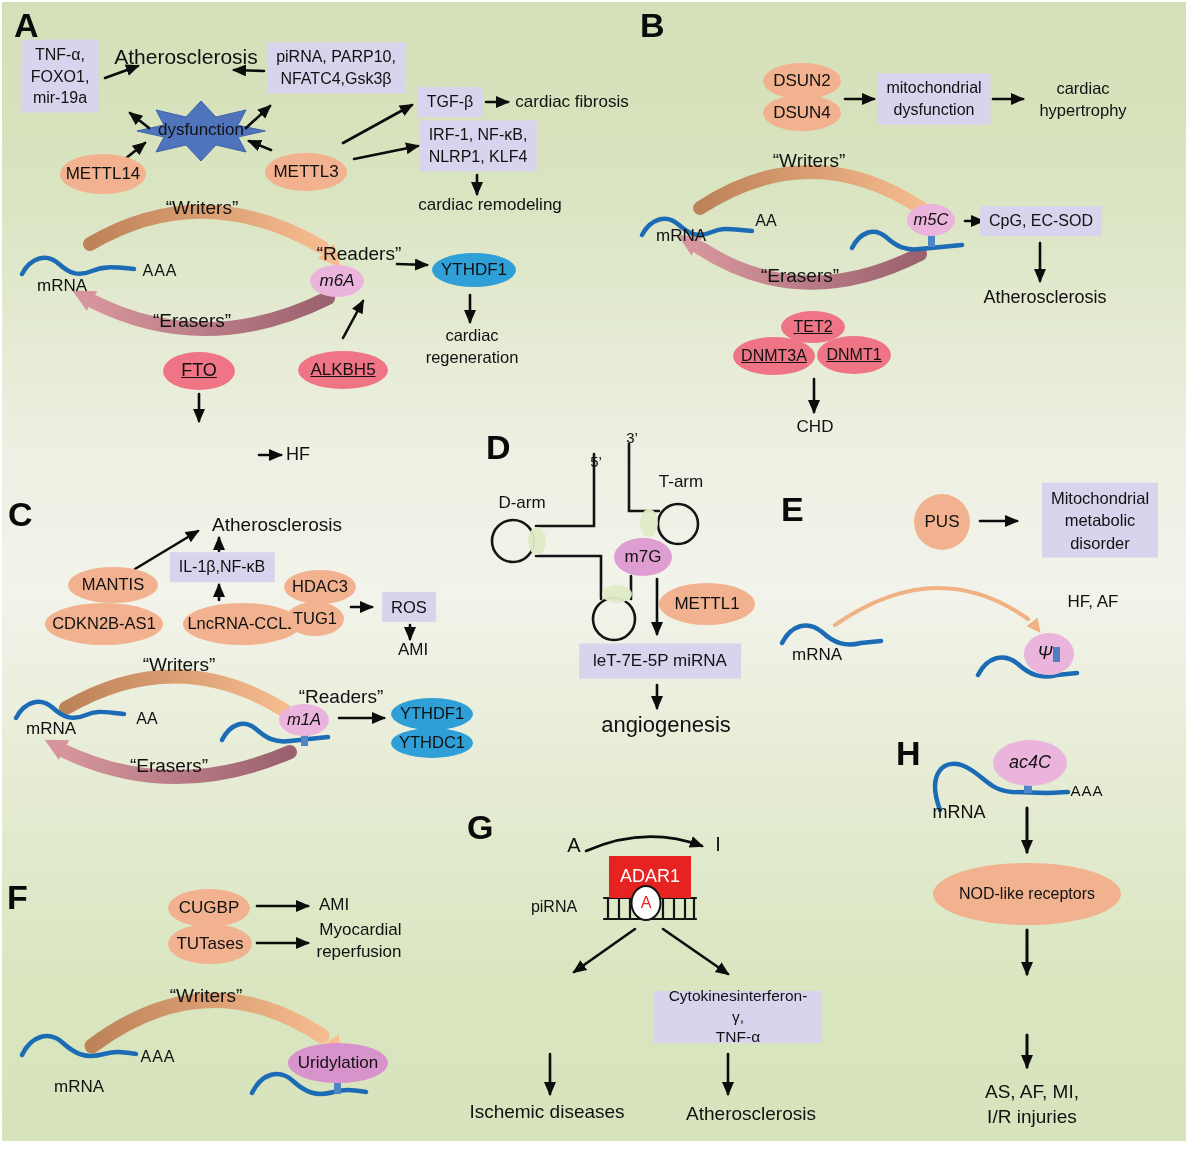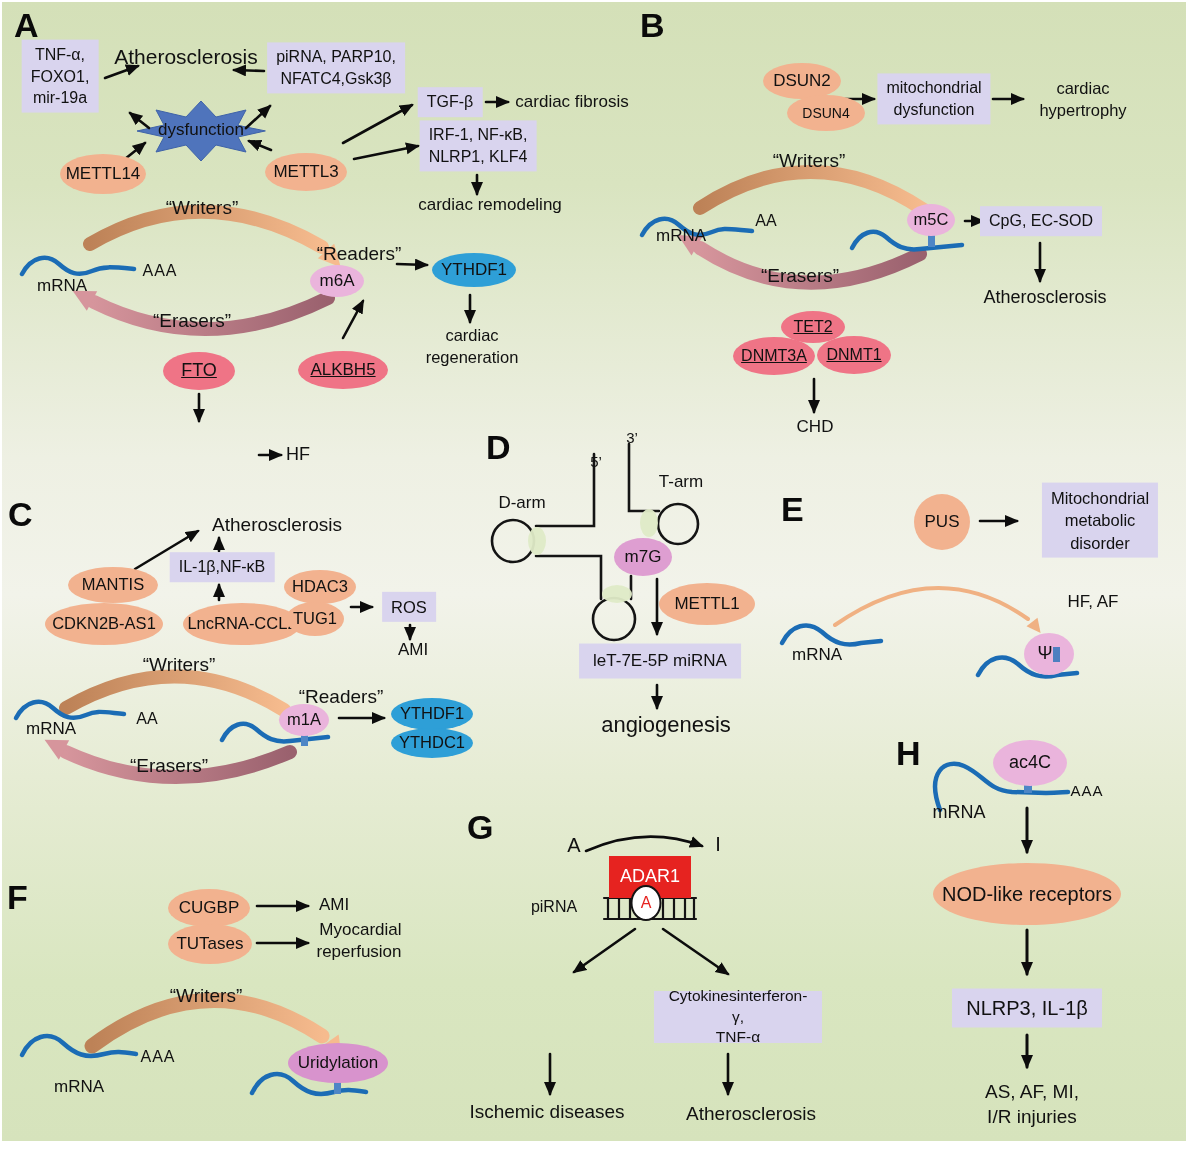--- a/index.html
+++ b/index.html
@@ -7,21 +7,21 @@
          font-family:"Liberation Sans","DejaVu Sans",sans-serif;color:#111;}
   .canvas{position:absolute;left:2px;top:2px;width:1184px;height:1139px;
     background:linear-gradient(180deg,#d4e0b8 0%,#d9e4c0 16%,#eef0e3 40%,#f2f3ea 52%,#e6ecd4 68%,#d9e6c0 86%,#d6e3bc 100%);}
   svg{position:absolute;left:0;top:0;}
   .c{position:absolute;transform:translate(-50%,-50%);text-align:center;white-space:pre-line;line-height:1.32;}
   .box{background:#d9d4ee;padding:4px 9px;line-height:1.35;}
   .ell{display:flex;align-items:center;justify-content:center;border-radius:50%;}
   .plabel{position:absolute;font-size:34px;font-weight:bold;color:#0a0a0a;line-height:1;}
   .orange{background:#f2b28f;}
   .red{background:#ef7486;text-decoration:underline;}
-  .pink{background:#eab4dc;}
+  .pink{background:#eab4dc;font-style:italic;}
   .blue{background:#2e9fd7;}
 </style>
 </head>
 <body>
 
 <div class="stage">
 <div class="canvas">
 
 <svg width="1200" height="1153" viewBox="0 0 1200 1153">
   <defs>
@@ -223,21 +223,21 @@
 <div class="c" style="left:158px;top:269px;font-size:16px;letter-spacing:1px">AAA</div>
 <div class="c ell pink" style="left:335px;top:279px;width:54px;height:32px;font-size:17px">m6A</div>
 <div class="c ell blue" style="left:472px;top:268px;width:84px;height:34px;font-size:17px">YTHDF1</div>
 <div class="c" style="left:470px;top:345px;font-size:16.5px">cardiac
 regeneration</div>
 <div class="c ell red" style="left:197px;top:369px;width:72px;height:38px;font-size:18px">FTO</div>
 <div class="c ell red" style="left:341px;top:368px;width:90px;height:38px;font-size:17px">ALKBH5</div>
 <div class="c" style="left:296px;top:453px;font-size:18px">HF</div>
 
 <div class="c ell orange" style="left:800px;top:79px;width:78px;height:36px;font-size:17px">DSUN2</div>
-<div class="c ell orange" style="left:824px;top:111px;width:78px;height:36px;font-size:14px">DSUN4</div>
+<div class="c ell orange" style="left:800px;top:111px;width:78px;height:36px;font-size:17px">DSUN4</div>
 <div class="c box" style="left:932px;top:97px;font-size:16px">mitochondrial
 dysfunction</div>
 <div class="c" style="left:1081px;top:98px;font-size:16.5px">cardiac
 hypertrophy</div>
 <div class="c" style="left:807px;top:159px;font-size:19px">“Writers”</div>
 <div class="c" style="left:679px;top:234px;font-size:17px">mRNA</div>
 <div class="c" style="left:764px;top:219px;font-size:16px">AA</div>
 <div class="c ell pink" style="left:929px;top:218px;width:48px;height:32px;font-size:16.5px">m5C</div>
 <div class="c box" style="left:1039px;top:219px;font-size:16px">CpG, EC-SOD</div>
 <div class="c" style="left:1043px;top:296px;font-size:18px">Atherosclerosis</div>
@@ -298,19 +298,18 @@
 <div class="c" style="left:552px;top:905px;font-size:16px">piRNA</div>
 <div class="c" style="left:644px;top:901px;width:27px;height:32px;background:#ffffff;border:2px solid #141414;border-radius:50%;color:#e62320;font-size:16px;display:flex;align-items:center;justify-content:center">A</div>
 <div class="c box" style="left:736px;top:1015px;width:150px;height:44px;font-size:15.5px;display:flex;align-items:center;justify-content:center">Cytokinesinterferon-γ,
 TNF-α</div>
 <div class="c" style="left:545px;top:1110px;font-size:19px">Ischemic diseases</div>
 <div class="c" style="left:749px;top:1112px;font-size:19px">Atherosclerosis</div>
 
 <div class="c ell pink" style="left:1028px;top:761px;width:74px;height:46px;font-size:18px">ac4C</div>
 <div class="c" style="left:957px;top:811px;font-size:18px">mRNA</div>
 <div class="c" style="left:1085px;top:789px;font-size:15px;letter-spacing:1px">AAA</div>
-<div class="c ell orange" style="left:1025px;top:892px;width:188px;height:62px;font-size:20px">NOD-like receptors</div>
-<div class="c box" style="left:1025px;top:1006px;width:130px;font-size:20px;padding:6px 10px">NLRP3, IL-1β</div>
+<div class="c ell orange" style="left:1025px;top:892px;width:188px;height:62px;font-size:16px">NOD-like receptors</div>
 <div class="c" style="left:1030px;top:1102px;font-size:19px">AS, AF, MI,
 I/R injuries</div>
 
 </div>
 </div>
 
 </body></html>

